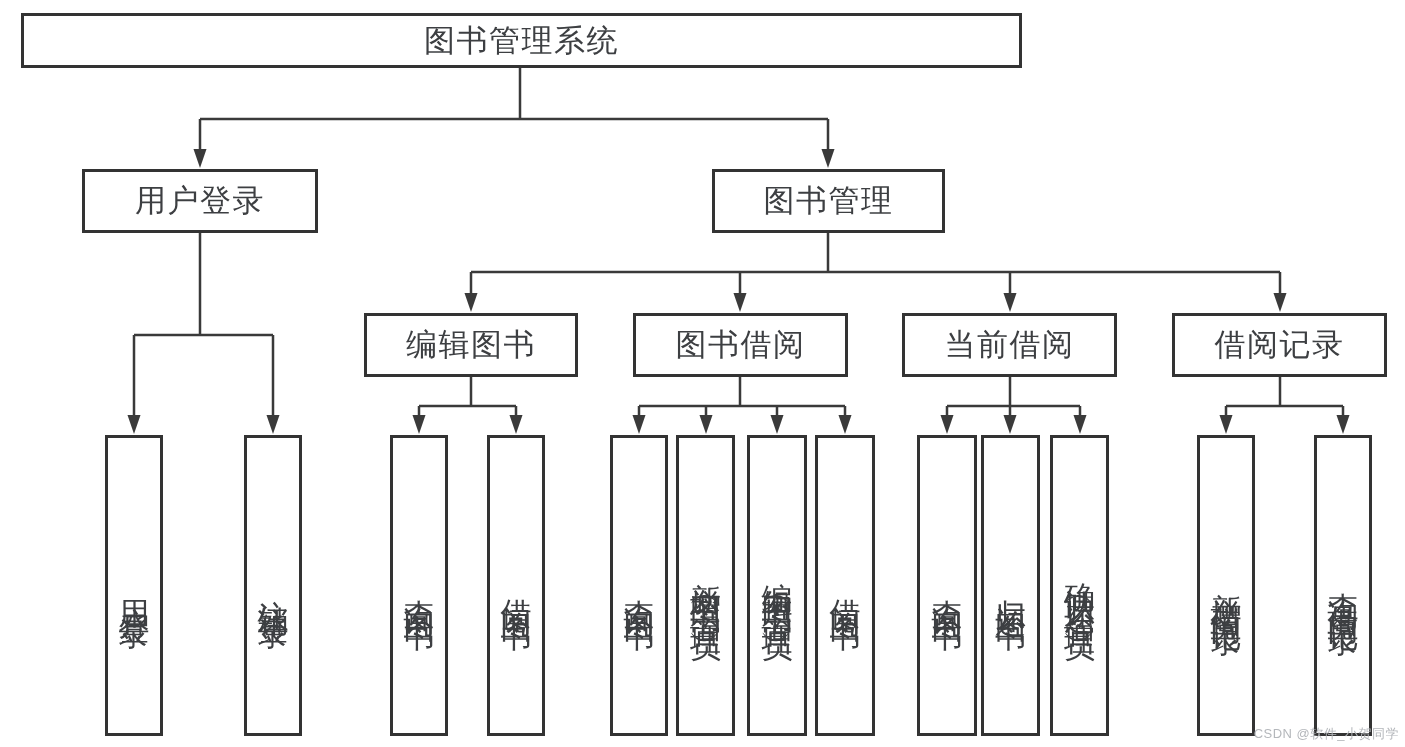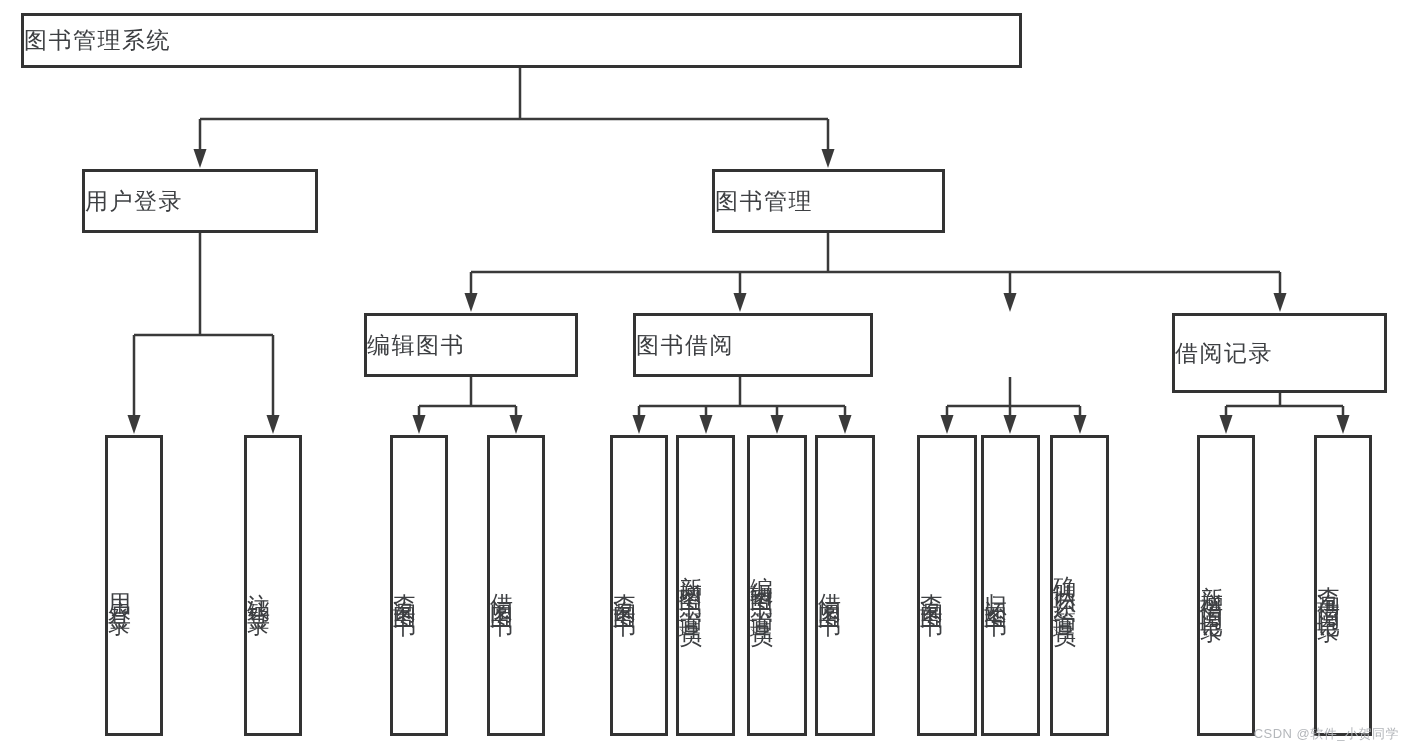--- a/index.html
+++ b/index.html
@@ -32,45 +32,45 @@
   .connectors polygon {
     fill: var(--connector, #3a3a3a);
     stroke: none;
   }
   .node {
     position: absolute;
     border: 3px solid var(--box-border, #333);
     background: #fff;
     display: flex;
     align-items: center;
-    justify-content: flex-start;
+    justify-content: center;
     color: var(--text, #3d3f42);
-    font-size: 23px;
+    font-size: 31px;
     z-index: 2;
   }
   .h-label { letter-spacing: 1.5px; white-space: nowrap; }
   .leaf { top: 435px; height: 301px; }
   .v-label {
     writing-mode: vertical-rl;
     text-orientation: mixed;
     line-height: 1;
     letter-spacing: 7px;
     padding-top: 7px;
     white-space: nowrap;
   }
   
   .n-root      { left: 21px;  top: 13px;  width: 1001px; height: 55px; }
   
   .n-user-login{ left: 82px;  top: 169px; width: 236px; height: 64px; }
   .n-book-mgmt { left: 712px; top: 169px; width: 233px; height: 64px; }
   
   .n-recommend { left: 364px; top: 313px; width: 214px; height: 64px; }
-  .n-borrowing { left: 633px; top: 313px; width: 240px; height: 64px; }
+  .n-borrowing { left: 633px; top: 313px; width: 215px; height: 64px; }
   .n-current   { left: 902px; top: 313px; width: 215px; height: 64px; }
-  .n-records   { left: 1172px;top: 313px; width: 215px; height: 80px; }
+  .n-records   { left: 1172px;top: 313px; width: 215px; height: 64px; }
   
   .l-a1 { left: 105px;  width: 58px; }
   .l-a2 { left: 244px;  width: 58px; }
   .l-b1 { left: 390px;  width: 58px; }
   .l-b2 { left: 487px;  width: 58px; }
   .l-c1 { left: 610px;  width: 58px; }
   .l-c2 { left: 676px;  width: 59px; }
   .l-c3 { left: 747px;  width: 60px; }
   .l-c4 { left: 815px;  width: 60px; }
   .l-d1 { left: 917px;  width: 60px; }
@@ -146,20 +146,23 @@
   <div class="node n-book-mgmt">
     <span class="h-label">图书管理</span>
   </div>
 
   <div class="node n-recommend">
     <span class="h-label">编辑图书</span>
   </div>
   <div class="node n-borrowing">
     <span class="h-label">图书借阅</span>
   </div>
+  <div class="node n-current">
+    <span class="h-label">当前借阅</span>
+  </div>
   <div class="node n-records">
     <span class="h-label">借阅记录</span>
   </div>
 
   <div class="node leaf l-a1">
     <span class="v-label">用户登录</span>
   </div>
   <div class="node leaf l-a2">
     <span class="v-label">注销登录</span>
   </div>

